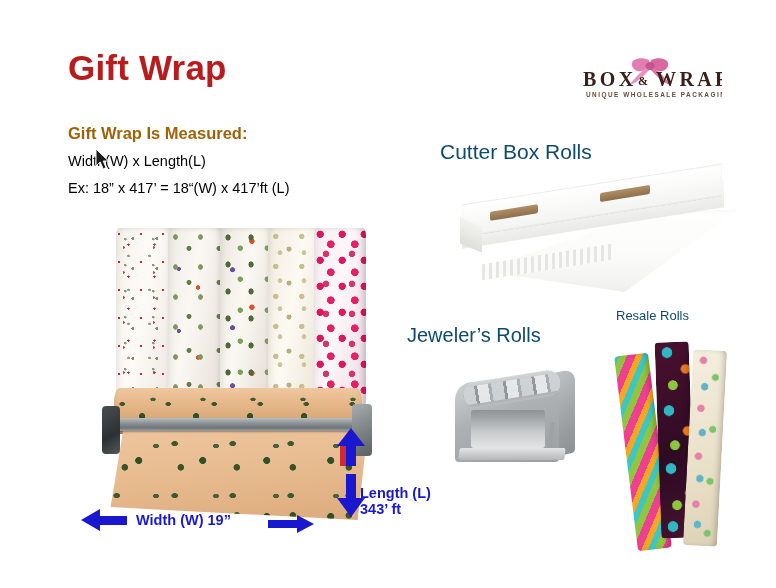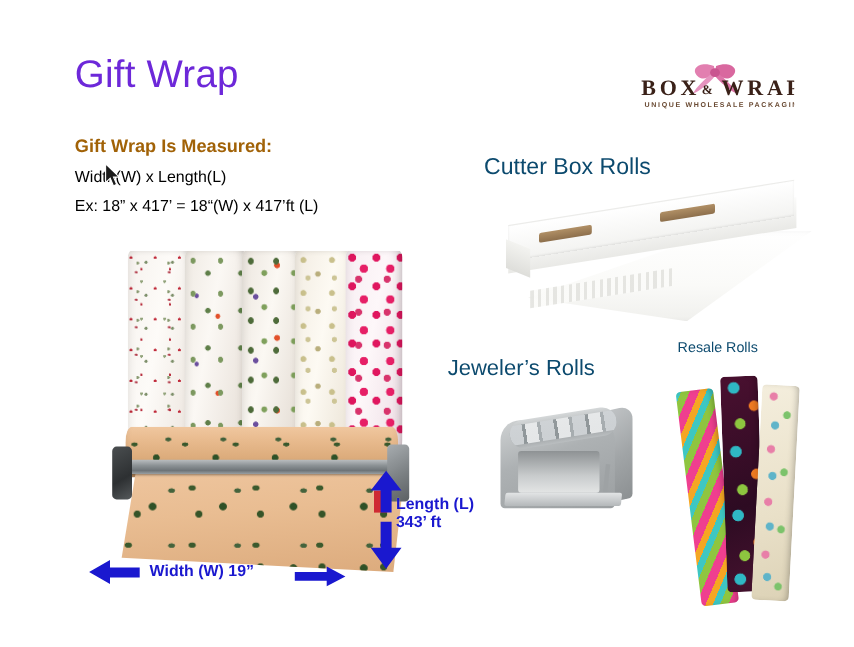--- a/index.html
+++ b/index.html
@@ -8,21 +8,21 @@
     background:#ffffff;
     font-family:"Liberation Sans", sans-serif;
     overflow:hidden;
     position:relative;
   }
   .slide{position:absolute;inset:0;background:#fff;overflow:hidden;}
 
   
   .slide-title{
     position:absolute;left:68px;top:50px;
-    font-size:35px;font-weight:400;color:#6d28d9;
+    font-size:35px;font-weight:700;color:#b91c1c;
     letter-spacing:0.2px;line-height:1.05;
     white-space:nowrap;
   }
 
   
   .body-block{position:absolute;left:68px;top:123px;width:330px;}
   .body-heading{
     font-size:16.5px;font-weight:700;color:#a16207;
     line-height:1.25;margin:0 0 8px 0;white-space:nowrap;
   }
@@ -42,21 +42,21 @@
   #label-cutter{left:440px;top:140px;font-size:21px;}
   #label-jeweler{left:407px;top:324px;font-size:20px;}
   #label-resale{left:616px;top:308px;font-size:13px;}
 
   
   .anno-text{
     position:absolute;color:#1a18cf;font-weight:700;
     font-size:14.5px;line-height:1.12;white-space:nowrap;
     text-shadow:0 0 1px rgba(255,255,255,.6);
   }
-  #anno-length{left:360px;top:451px;}
+  #anno-length{left:360px;top:485px;}
   #anno-width{left:136px;top:512px;}
 
   .arrow{position:absolute;}
 
   
   .img-rolls{position:absolute;left:108px;top:228px;width:262px;height:290px;}
   .roll-stack{position:absolute;left:8px;top:0;width:250px;height:180px;overflow:hidden;}
   .roll{
     position:absolute;top:0;height:180px;border-radius:3px/8px;
     box-shadow:inset -5px 0 9px -4px rgba(0,0,0,.28),

